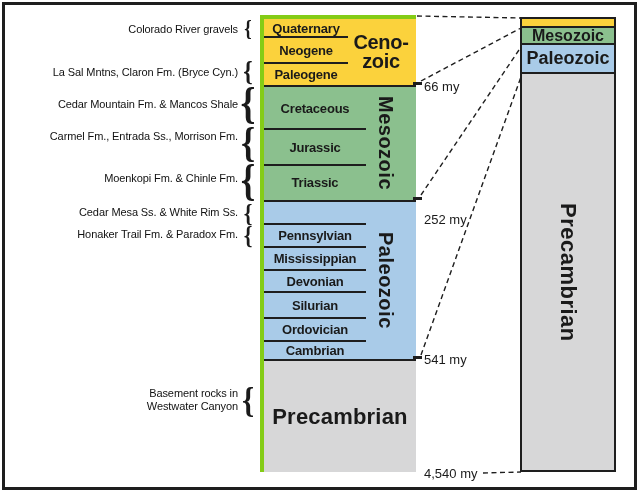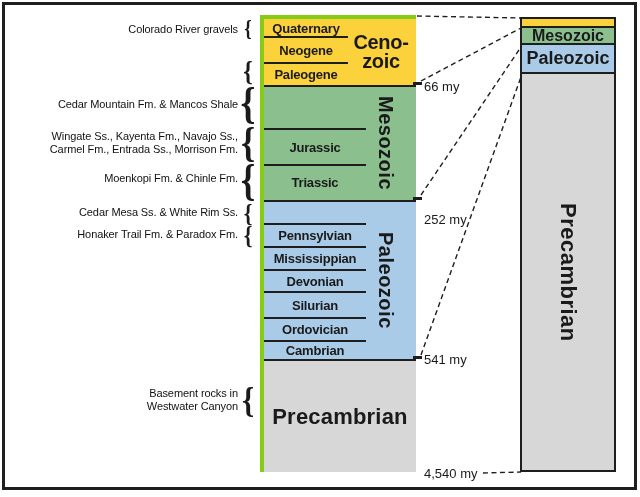--- a/index.html
+++ b/index.html
@@ -86,23 +86,23 @@
     <g stroke="#1e1e1e" stroke-width="1.4" stroke-dasharray="5,3.5" fill="none">
       <line x1="417" y1="16" x2="520" y2="18"></line>
       <line x1="421" y1="81" x2="521" y2="28"></line>
       <line x1="421" y1="195" x2="521" y2="47"></line>
       <line x1="421" y1="355" x2="521" y2="77"></line>
       <line x1="483" y1="473" x2="521" y2="472"></line>
     </g>
   </svg>
 
   <div class="llab" style="top:23px"><span>Colorado River gravels</span></div>
+  <div class="llab" style="top:66px"><span>La Sal Mntns, Claron Fm. (Bryce Cyn.)</span></div>
   <div class="llab" style="top:98px"><span>Cedar Mountain Fm. &amp; Mancos Shale</span></div>
   <div class="llab" style="top:130px">
-    <div>Wingate Ss., Kayenta Fm., Navajo Ss.,</div>
     <div>Carmel Fm., Entrada Ss., Morrison Fm.</div>
   </div>
   <div class="llab" style="top:172px"><span>Moenkopi Fm. &amp; Chinle Fm.</span></div>
   <div class="llab" style="top:206px"><span>Cedar Mesa Ss. &amp; White Rim Ss.</span></div>
   <div class="llab" style="top:228px"><span>Honaker Trail Fm. &amp; Paradox Fm.</span></div>
   <div class="llab" style="top:387px">
     <div>Basement rocks in</div>
     <div>Westwater Canyon</div>
   </div>
 
@@ -146,20 +146,23 @@
       <div class="pdiv" style="top:17px;width:84px"></div>
       <div class="pdiv" style="top:43px;width:84px"></div>
       <div class="cz-era">
         <span>Ceno-</span>
         <span>zoic</span>
       </div>
     </div>
     <div class="erabar" style="top:66px"></div>
 
     <div class="sec sec-mz">
+      <div class="row row-w102" style="top:0;height:42px">
+          <span>Cretaceous</span>
+        </div>
       <div class="row row-w102" style="top:42px;height:36px">
           <span>Jurassic</span>
         </div>
       <div class="row row-w102" style="top:78px;height:35px">
           <span>Triassic</span>
         </div>
       <div class="pdiv" style="top:41px;width:102px"></div>
       <div class="pdiv" style="top:77px;width:102px"></div>
       <div class="v-era">
           <span>Mesozoic</span>

